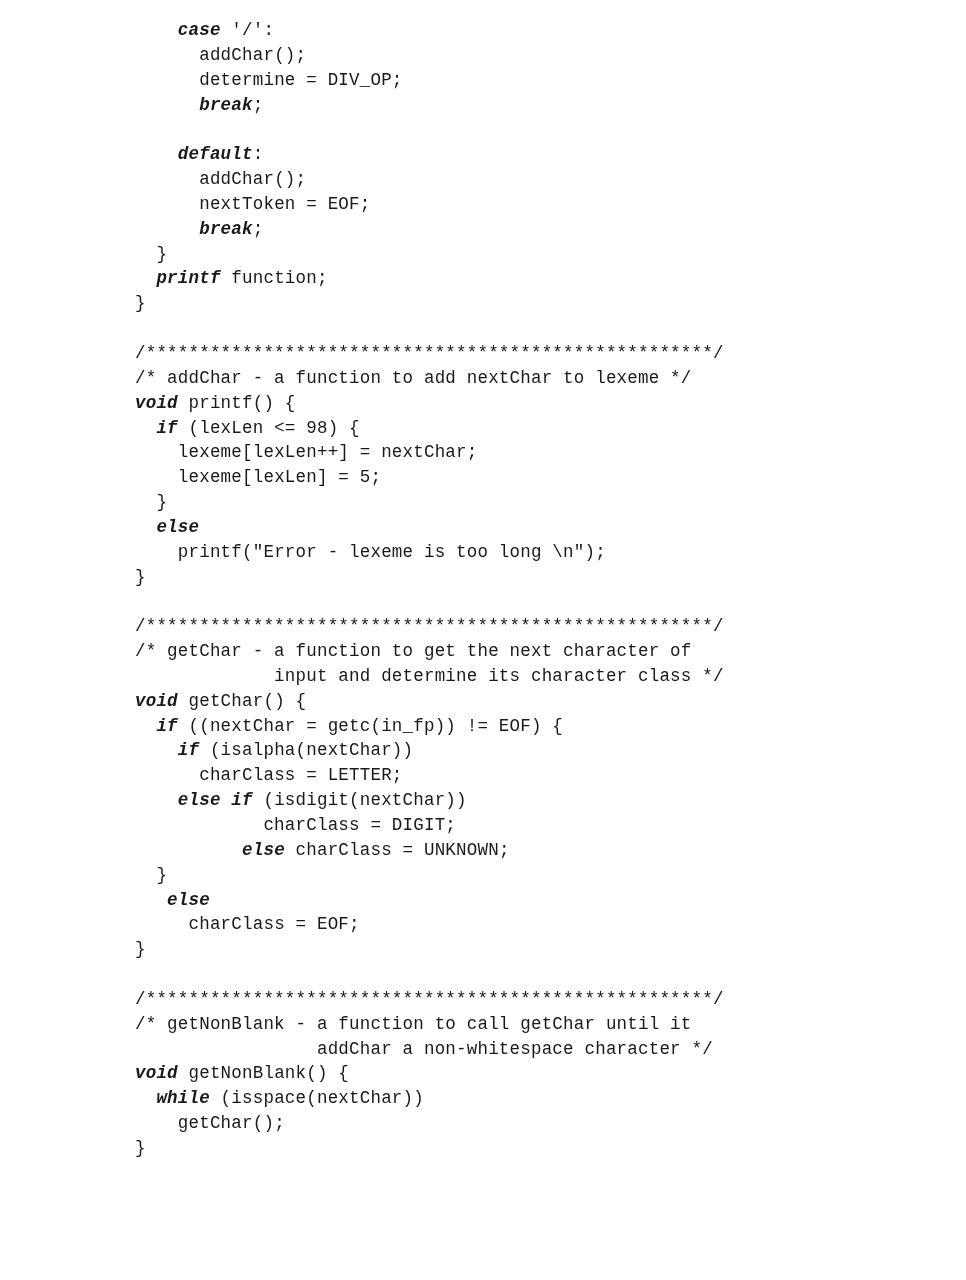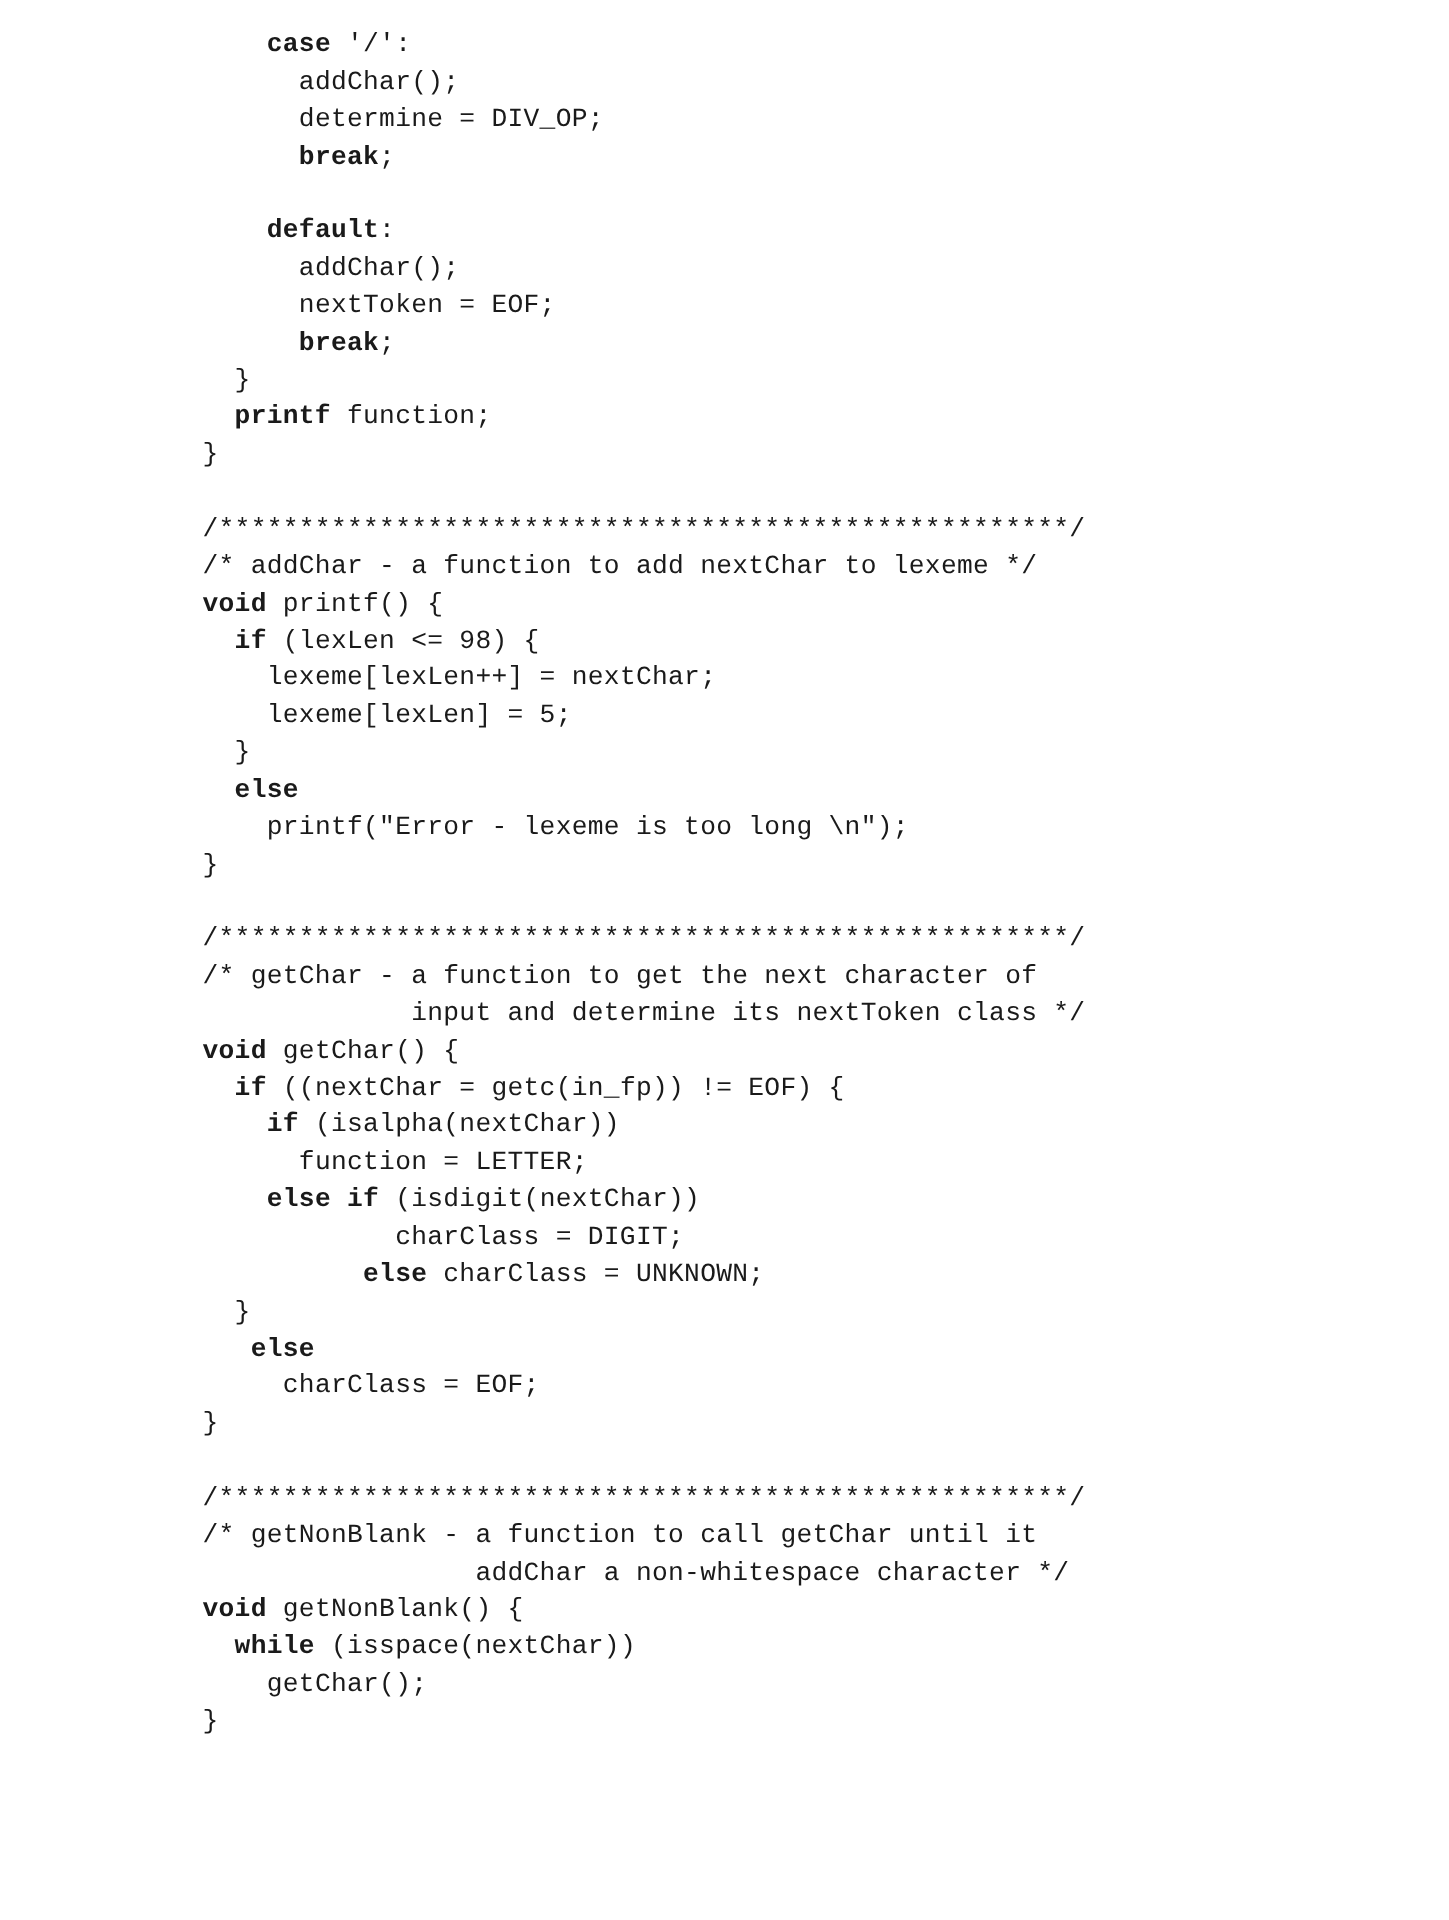--- a/index.html
+++ b/index.html
@@ -15,21 +15,21 @@
   }
   pre.code {
     margin: 0;
     padding: 18px 0 0 135px;
     white-space: pre;
     font-family: inherit;
     font-size: inherit;
     color: inherit;
     letter-spacing: 0.2px;
   }
-  .kw { font-weight: bold; }
+  .kw { font-weight: bold; font-style: italic; }
 </style>
 </head>
 <body>
 
 <pre class="code"><span>    <span class="kw">case</span><span> '/':</span></span>
 <span>      <span>addChar();</span></span>
 <span>      <span>determine = DIV_OP;</span></span>
 <span>      <span class="kw">break</span><span>;</span></span>
 <span></span>
 <span>    <span class="kw">default</span><span>:</span></span>
@@ -46,25 +46,25 @@
 <span>  <span class="kw">if</span><span> (lexLen &lt;= 98) {</span></span>
 <span>    <span>lexeme[lexLen++] = nextChar;</span></span>
 <span>    <span>lexeme[lexLen] = 5;</span></span>
 <span>  <span>}</span></span>
 <span>  <span class="kw">else</span></span>
 <span>    <span>printf("Error - lexeme is too long \n");</span></span>
 <span><span>}</span></span>
 <span></span>
 <span><span>/*****************************************************/</span></span>
 <span><span>/* getChar - a function to get the next character of</span></span>
-<span><span>             input and determine its nextToken class */</span></span>
+<span><span>             input and determine its character class */</span></span>
 <span><span class="kw">void</span><span> getChar() {</span></span>
 <span>  <span class="kw">if</span><span> ((nextChar = getc(in_fp)) != EOF) {</span></span>
 <span>    <span class="kw">if</span><span> (isalpha(nextChar))</span></span>
-<span>      <span>function = LETTER;</span></span>
+<span>      <span>charClass = LETTER;</span></span>
 <span>    <span class="kw">else if</span><span> (isdigit(nextChar))</span></span>
 <span>            <span>charClass = DIGIT;</span></span>
 <span>          <span class="kw">else</span><span> charClass = UNKNOWN;</span></span>
 <span>  <span>}</span></span>
 <span>   <span class="kw">else</span></span>
 <span>     <span>charClass = EOF;</span></span>
 <span><span>}</span></span>
 <span></span>
 <span><span>/*****************************************************/</span></span>
 <span><span>/* getNonBlank - a function to call getChar until it</span></span>

